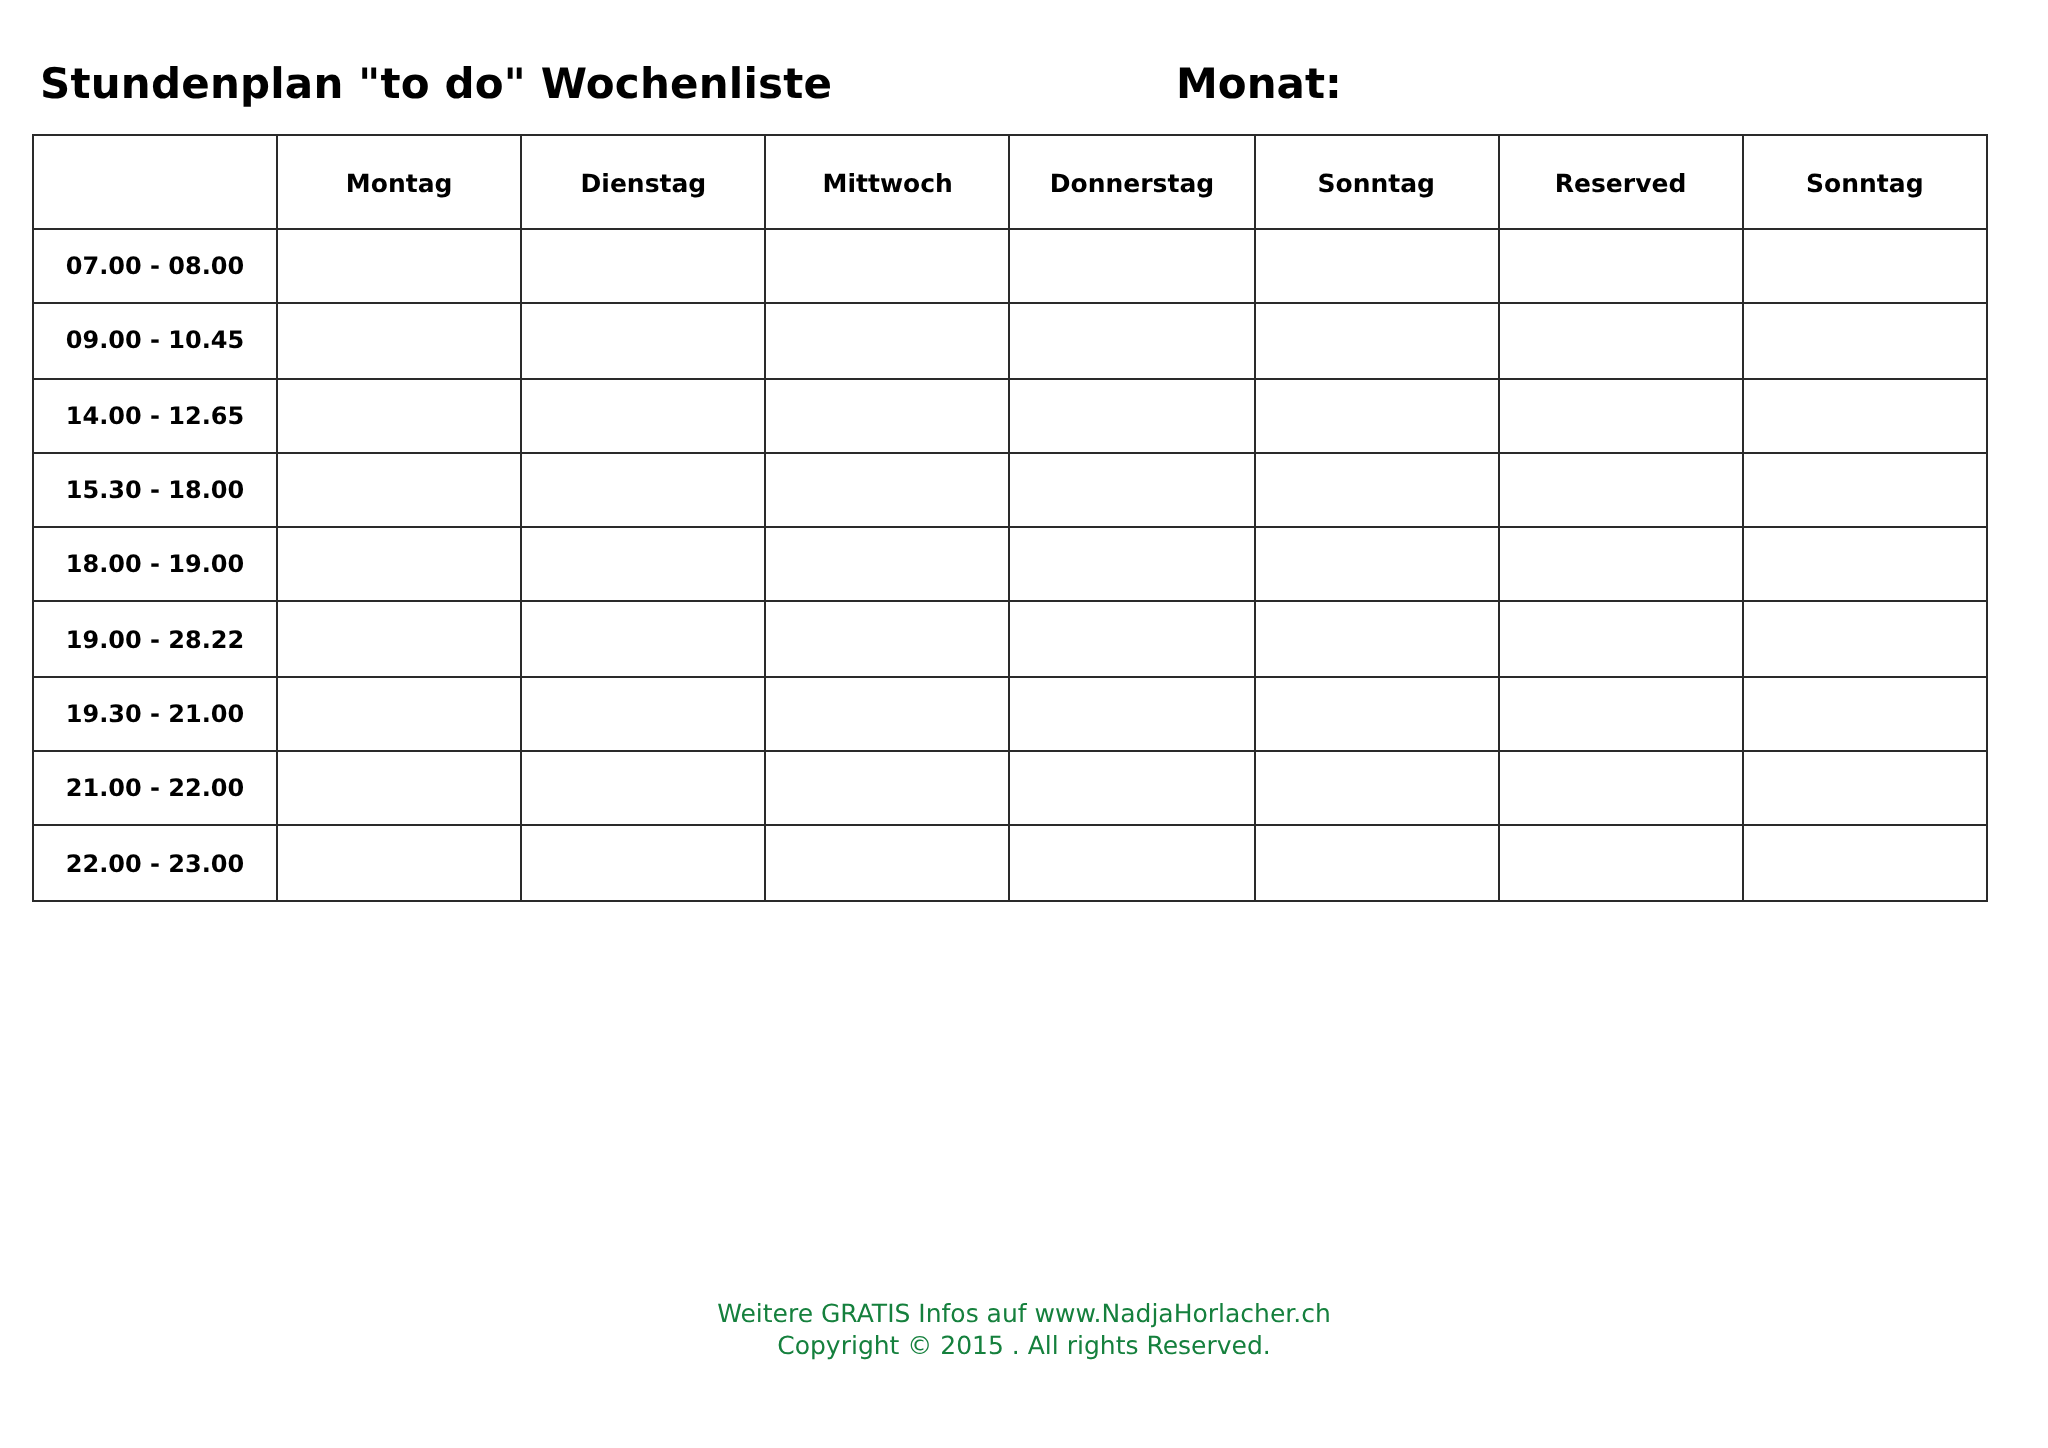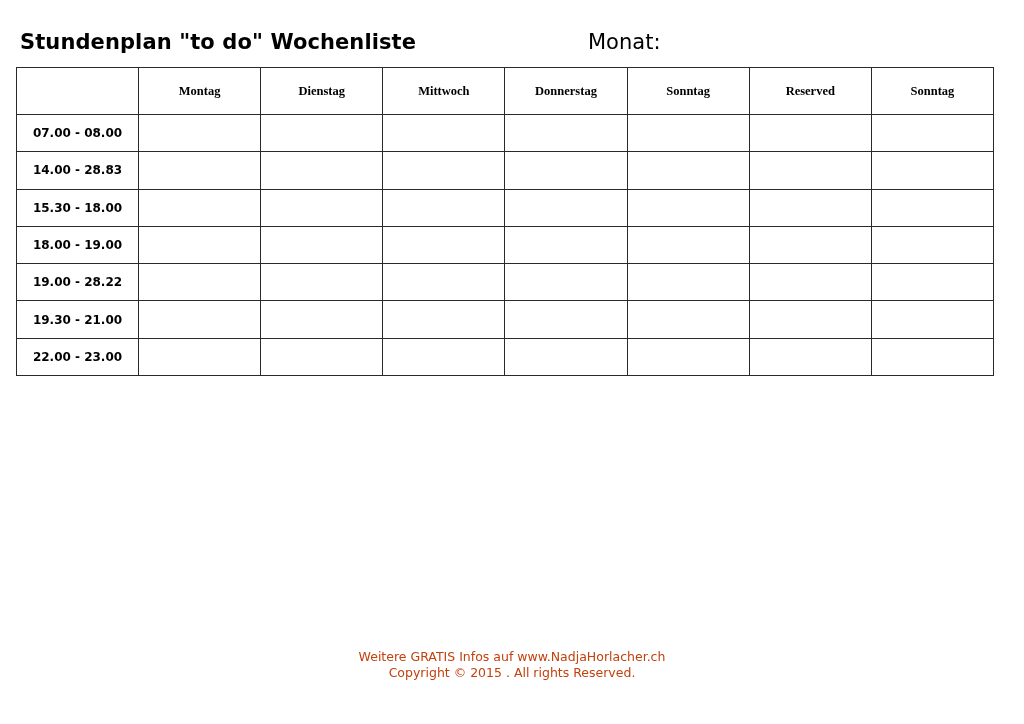--- a/index.html
+++ b/index.html
@@ -1,24 +1,24 @@
 <!DOCTYPE html>
 <html><head>
 <meta charset="utf-8">
 <style>
   html, body { margin:0; padding:0; background:#fff; }
   body { width:1024px; height:724px; position:relative; overflow:hidden; font-family:"DejaVu Sans", sans-serif; color:#000; }
   .title { position:absolute; left:20px; top:30px; font-size:21px; font-weight:bold; letter-spacing:0.1px; }
-  .month { position:absolute; left:588px; top:30px; font-size:21px; font-weight:normal; }
+  .month { position:absolute; left:588px; top:30px; font-size:21px; font-weight:bold; }
   table.grid { position:absolute; left:16px; top:67px; width:978px; border-collapse:collapse; table-layout:fixed; }
   table.grid td, table.grid th { border:1.5px solid #2a2a2a; padding:0; text-align:center; vertical-align:middle; }
-  table.grid th { height:46px; font-size:12.5px; font-weight:bold;font-family:Liberation Serif, serif; }
+  table.grid th { height:46px; font-size:12.5px; font-weight:bold; }
   table.grid td { height:36.3px; font-size:12px; font-weight:bold; }
   table.grid col.c0 { width:122px; }
-  .footer { position:absolute; left:0; width:1024px; top:649px; text-align:center; font-size:12.5px; line-height:16px; color:#c2410c; }
+  .footer { position:absolute; left:0; width:1024px; top:649px; text-align:center; font-size:12.5px; line-height:16px; color:#15803d; }
 </style>
 </head>
 <body>
 
 <div class="title">Stundenplan "to do" Wochenliste</div>
 <div class="month">Monat:</div>
 
 <table class="grid">
   <colgroup>
     <col class="c0">
@@ -47,21 +47,31 @@
         <td>07.00 - 08.00</td>
         <td></td>
         <td></td>
         <td></td>
         <td></td>
         <td></td>
         <td></td>
         <td></td>
       </tr>
       <tr>
-        <td>14.00 - 28.83</td>
+        <td>09.00 - 10.45</td>
+        <td></td>
+        <td></td>
+        <td></td>
+        <td></td>
+        <td></td>
+        <td></td>
+        <td></td>
+      </tr>
+      <tr>
+        <td>14.00 - 12.65</td>
         <td></td>
         <td></td>
         <td></td>
         <td></td>
         <td></td>
         <td></td>
         <td></td>
       </tr>
       <tr>
         <td>15.30 - 18.00</td>
@@ -97,20 +107,30 @@
         <td>19.30 - 21.00</td>
         <td></td>
         <td></td>
         <td></td>
         <td></td>
         <td></td>
         <td></td>
         <td></td>
       </tr>
       <tr>
+        <td>21.00 - 22.00</td>
+        <td></td>
+        <td></td>
+        <td></td>
+        <td></td>
+        <td></td>
+        <td></td>
+        <td></td>
+      </tr>
+      <tr>
         <td>22.00 - 23.00</td>
         <td></td>
         <td></td>
         <td></td>
         <td></td>
         <td></td>
         <td></td>
         <td></td>
       </tr>
     </tbody>

